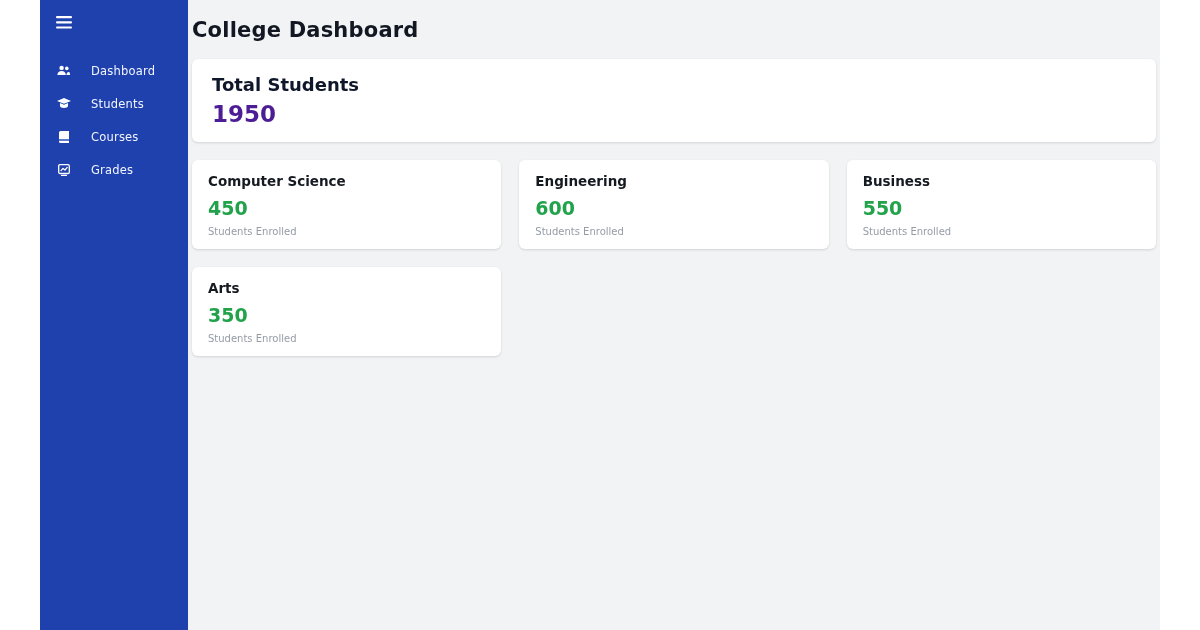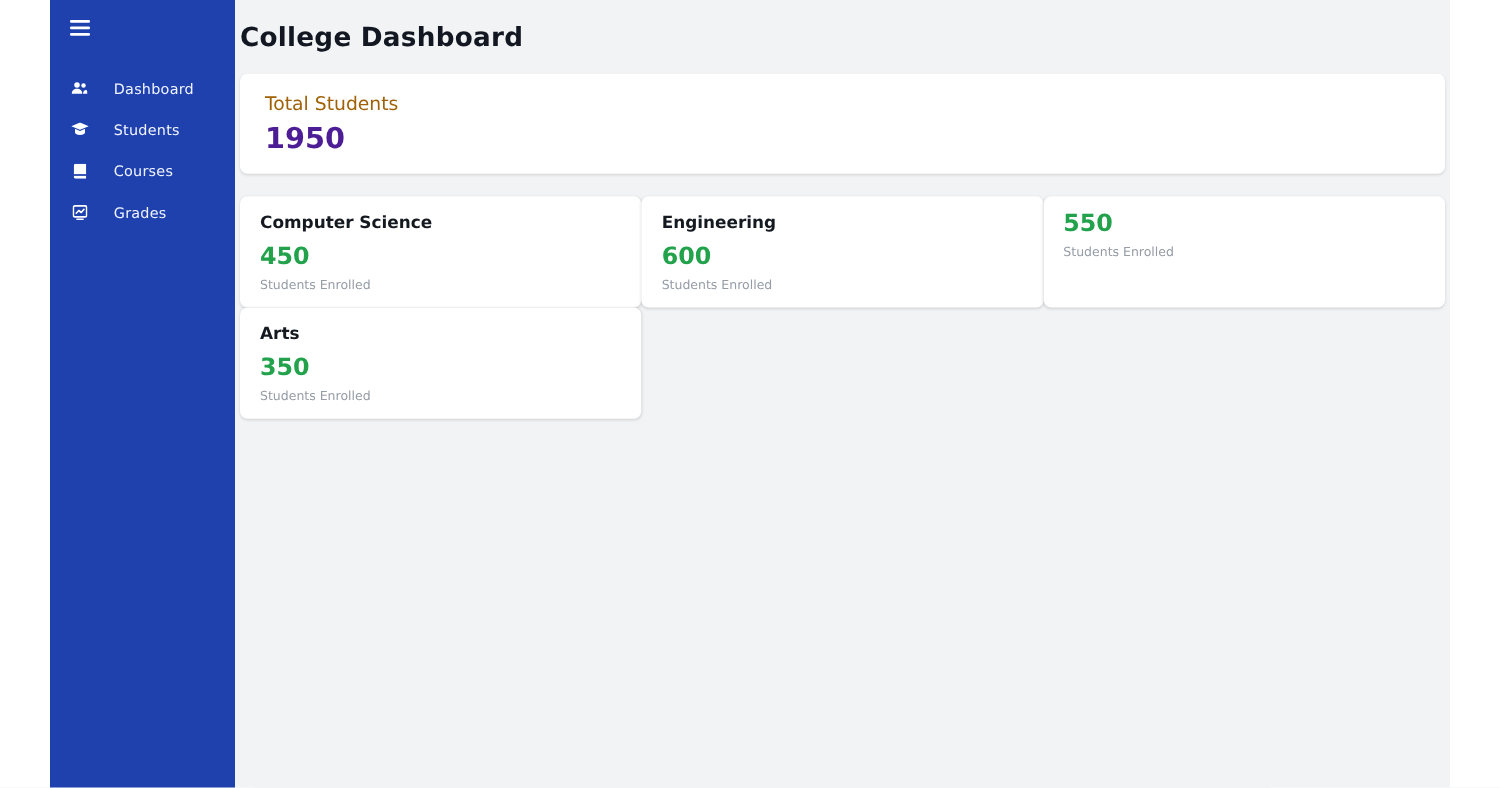--- a/index.html
+++ b/index.html
@@ -50,24 +50,25 @@
     font-family: "DejaVu Sans", "Liberation Sans", sans-serif;
     outline: none;
   }
   .search-input::placeholder { color: #a6adb8; }
   .search-icon { position: absolute; right: 11px; top: 8px; }
   .card {
     background: #ffffff; border-radius: 6px;
     box-shadow: 0 1px 3px rgba(0,0,0,.09), 0 1px 2px rgba(0,0,0,.05);
   }
   .total-card { padding: 15px 20px 16px 20px; margin-bottom: 18px; }
-  .total-title { font-size: 15px; font-weight: 400; color: #a16207; margin: 0 0 8px 0; }
+  .total-title { font-size: 18px; font-weight: 700; color: #0f172a; margin: 0 0 8px 0; }
   .total-value { font-size: 23px; font-weight: 700; color: #4c1d95; line-height: 1; }
   .grid {
     display: grid; grid-template-columns: repeat(3, 1fr);
+    gap: 18px;
   }
   .dept-card { padding: 13px 16px 12px 16px; }
   .dept-name { font-size: 13.5px; font-weight: 700; color: #151a21; margin: 0 0 10px 0; }
   .dept-value { font-size: 19px; font-weight: 700; color: #21a24b; line-height: 1; margin-bottom: 8px; }
   .dept-caption { font-size: 10px; color: #959ca6; }
 </style>
 </head>
 <body>
 
 <div class="app">
@@ -138,20 +139,21 @@
         <h3 class="dept-name">Computer Science</h3>
         <div class="dept-value">450</div>
         <div class="dept-caption">Students Enrolled</div>
       </div>
       <div class="card dept-card">
         <h3 class="dept-name">Engineering</h3>
         <div class="dept-value">600</div>
         <div class="dept-caption">Students Enrolled</div>
       </div>
       <div class="card dept-card">
+        <h3 class="dept-name">Business</h3>
         <div class="dept-value">550</div>
         <div class="dept-caption">Students Enrolled</div>
       </div>
       <div class="card dept-card">
         <h3 class="dept-name">Arts</h3>
         <div class="dept-value">350</div>
         <div class="dept-caption">Students Enrolled</div>
       </div>
     </section>
   </main>

